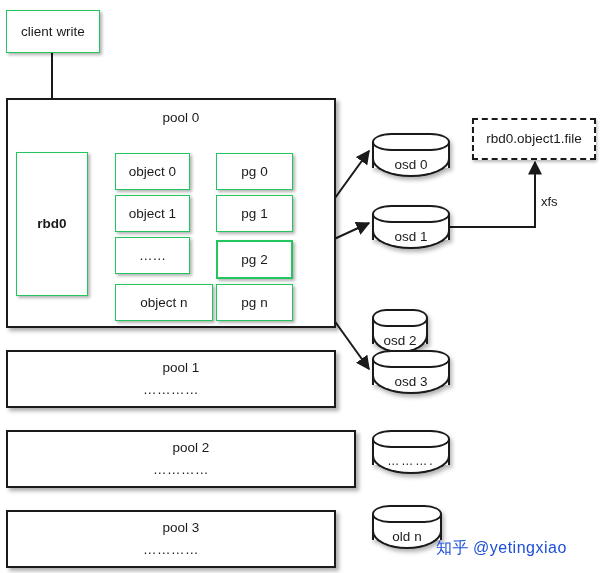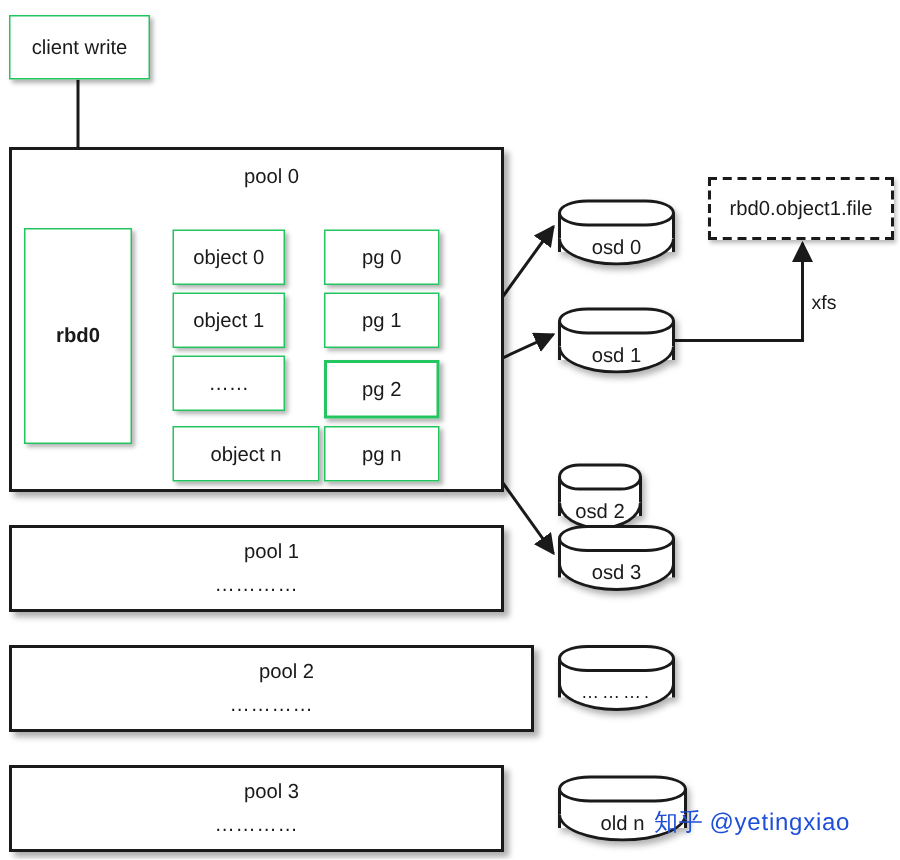--- a/index.html
+++ b/index.html
@@ -263,21 +263,21 @@
     <div class="cyl-label">osd 3</div>
   </div>
 
   <div class="cyl" style="left:372px; top:430px; width:78px; height:44px;">
     <div class="cyl-body"></div>
     <div class="cyl-bottom"></div>
     <div class="cyl-top"></div>
     <div class="cyl-label dots">……….</div>
   </div>
 
-  <div class="cyl" style="left:372px; top:505px; width:86px; height:44px;margin-top:12px;">
+  <div class="cyl" style="left:372px; top:505px; width:70px; height:44px;">
     <div class="cyl-body"></div>
     <div class="cyl-bottom"></div>
     <div class="cyl-top"></div>
     <div class="cyl-label">old n</div>
   </div>
 
   <div class="box dashed" style="left:472px; top:118px; width:124px; height:42px;">
     <span>rbd0.object1.file</span>
   </div>
 

